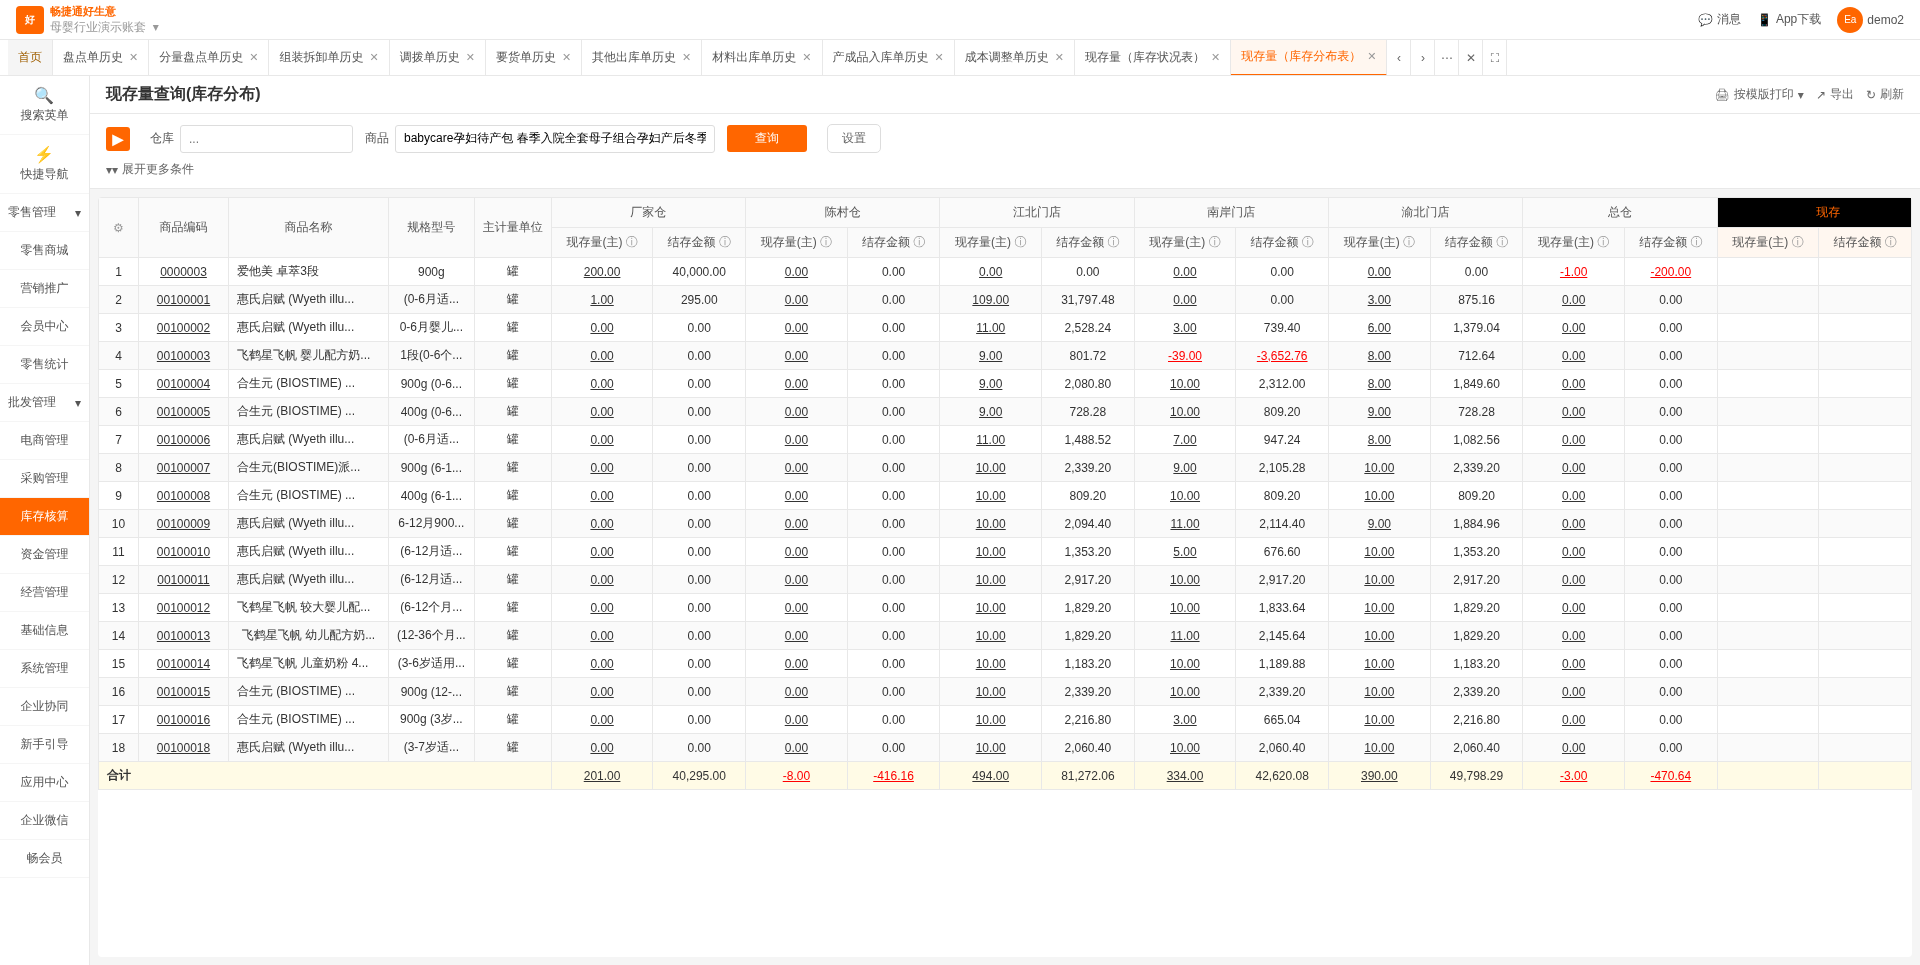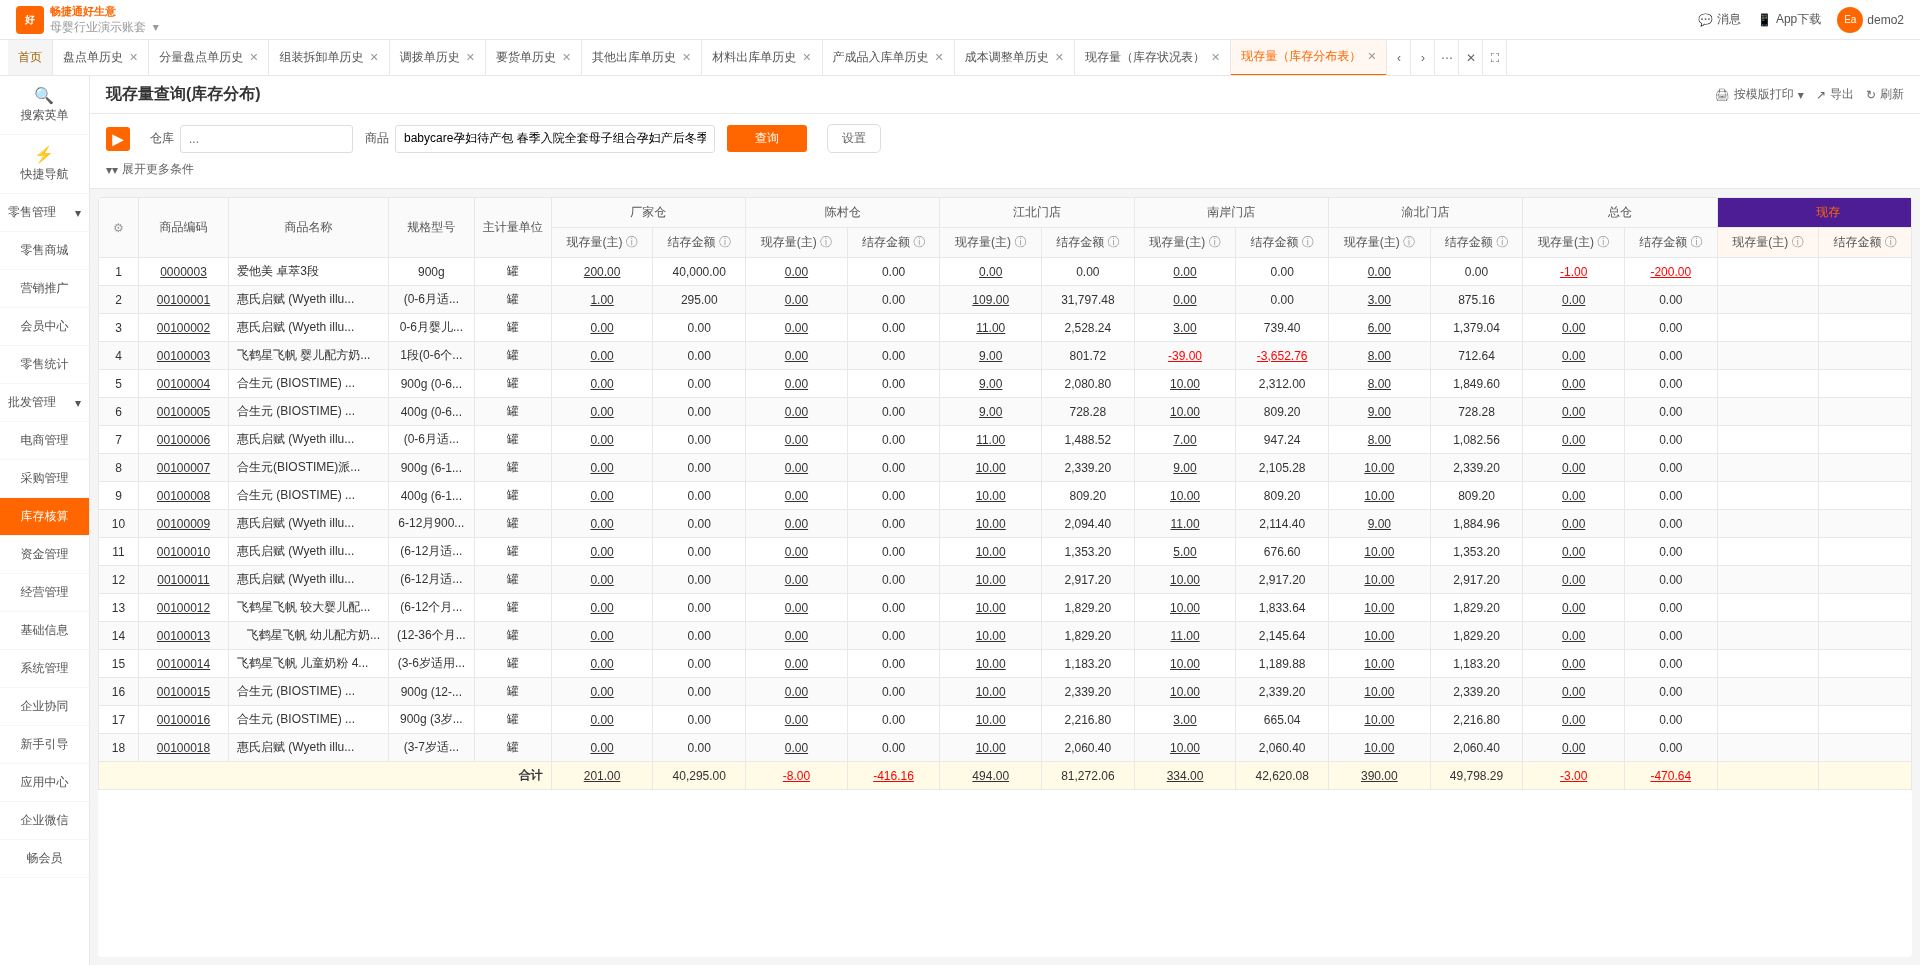--- a/index.html
+++ b/index.html
@@ -258,21 +258,21 @@
               <th rowspan="2" class="col-code">商品编码</th>
               <th rowspan="2" class="col-name">商品名称</th>
               <th rowspan="2" class="col-spec">规格型号</th>
               <th rowspan="2" class="col-unit">主计量单位</th>
               <th colspan="2">厂家仓</th>
               <th colspan="2">陈村仓</th>
               <th colspan="2">江北门店</th>
               <th colspan="2">南岸门店</th>
               <th colspan="2">渝北门店</th>
               <th colspan="2">总仓</th>
-              <th colspan="2" style="background:#4c1d95;color:#ff6600;padding-left:36px;">现存</th>
+              <th colspan="2" style="background:#000000;color:#ff6600;padding-left:36px;">现存</th>
             </tr>
             <tr>
               <th><span>现存量(主)</span> <span class="info-icon">ⓘ</span></th>
               <th><span>结存金额</span> <span class="info-icon">ⓘ</span></th>
               <th><span>现存量(主)</span> <span class="info-icon">ⓘ</span></th>
               <th><span>结存金额</span> <span class="info-icon">ⓘ</span></th>
               <th><span>现存量(主)</span> <span class="info-icon">ⓘ</span></th>
               <th><span>结存金额</span> <span class="info-icon">ⓘ</span></th>
               <th><span>现存量(主)</span> <span class="info-icon">ⓘ</span></th>
               <th><span>结存金额</span> <span class="info-icon">ⓘ</span></th>
@@ -554,21 +554,21 @@
     <td class="number">10.00</td>
     <td>1,829.20</td>
     <td class="number">0.00</td>
     <td class="">0.00</td>
     <td></td>
     <td></td>
   </tr>
               <tr>
     <td>14</td>
     <td class="number">00100013</td>
-    <td style="text-align:right;margin-top:17px;">飞鹤星飞帆 幼儿配方奶...</td>
+    <td style="text-align:center;margin-top:17px;">飞鹤星飞帆 幼儿配方奶...</td>
     <td>(12-36个月...</td>
     <td>罐</td>
     <td class="number">0.00</td>
     <td>0.00</td>
     <td class="number">0.00</td>
     <td>0.00</td>
     <td class="number">10.00</td>
     <td>1,829.20</td>
     <td class="number">11.00</td>
     <td class="">2,145.64</td>
@@ -657,21 +657,21 @@
     <td class="number">10.00</td>
     <td class="">2,060.40</td>
     <td class="number">10.00</td>
     <td>2,060.40</td>
     <td class="number">0.00</td>
     <td class="">0.00</td>
     <td></td>
     <td></td>
   </tr>
               <tr class="total-row">
-  <td colspan="5" style="text-align:right;font-weight:600;">合计</td>
+  <td colspan="5" style="text-align:left;font-weight:600;">合计</td>
   <td class="number">201.00</td>
   <td>40,295.00</td>
   <td class="negative">-8.00</td>
   <td class="negative">-416.16</td>
   <td class="number">494.00</td>
   <td>81,272.06</td>
   <td class="number">334.00</td>
   <td>42,620.08</td>
   <td class="number">390.00</td>
   <td>49,798.29</td>

